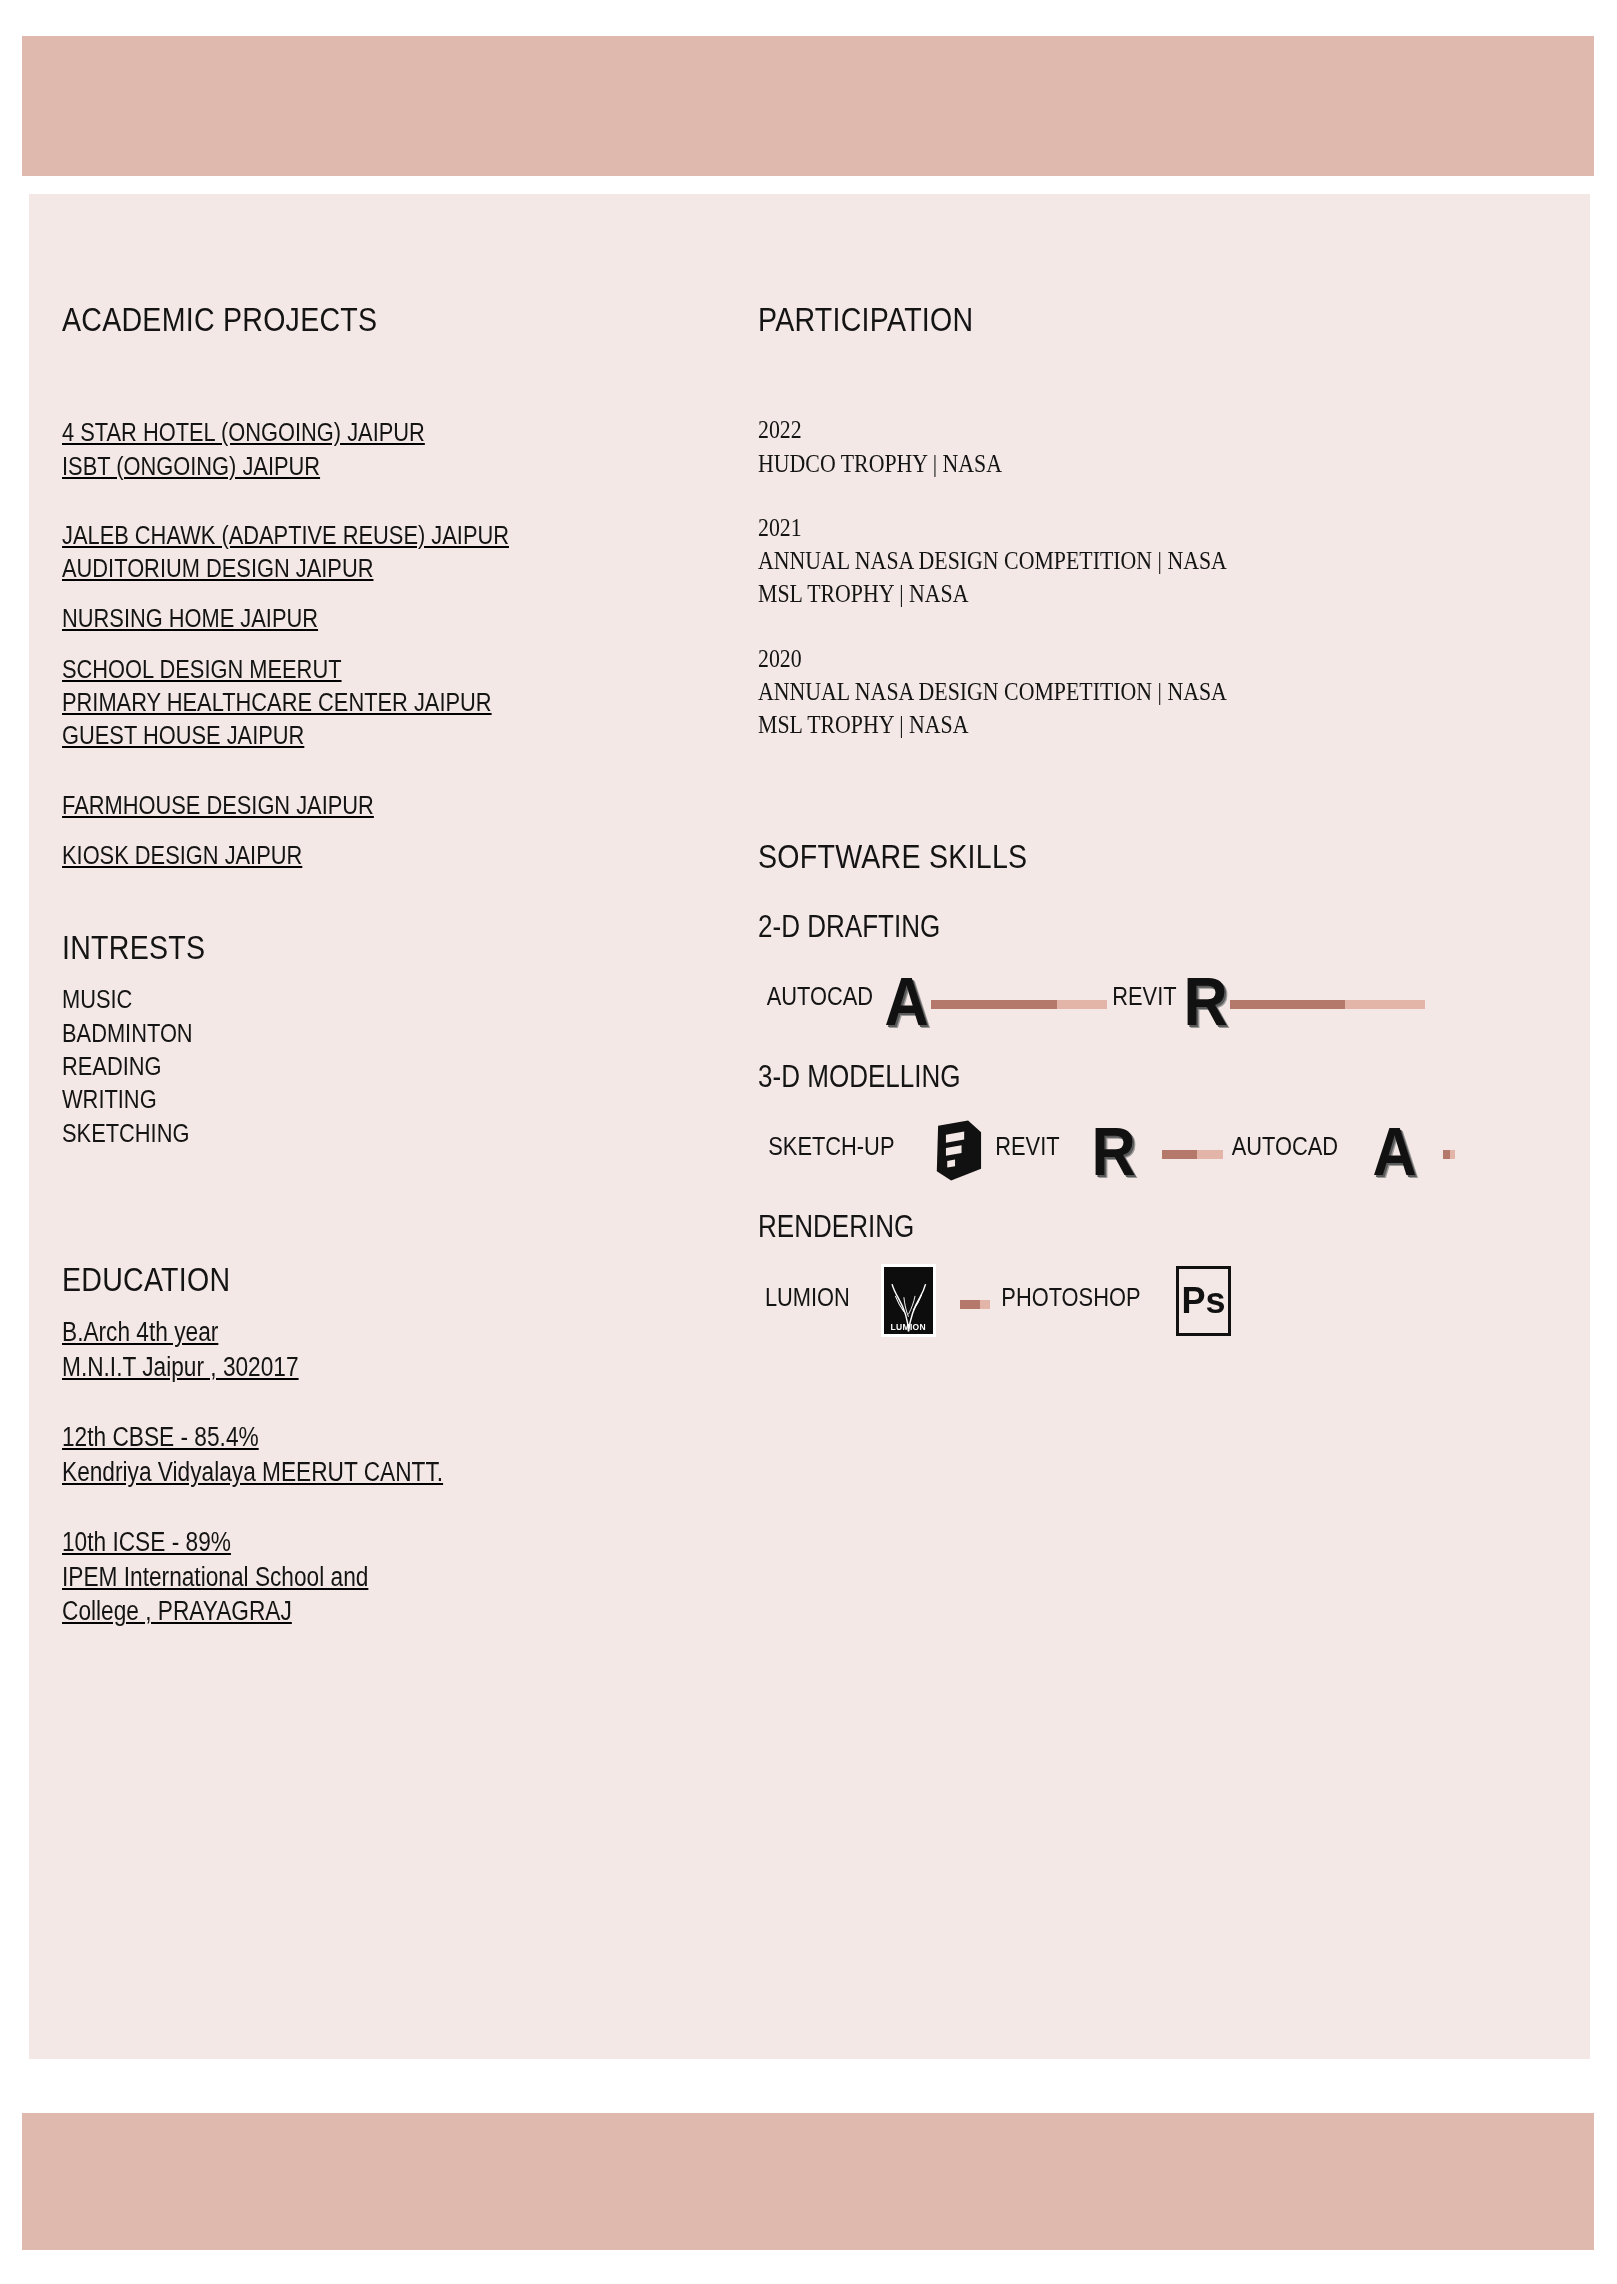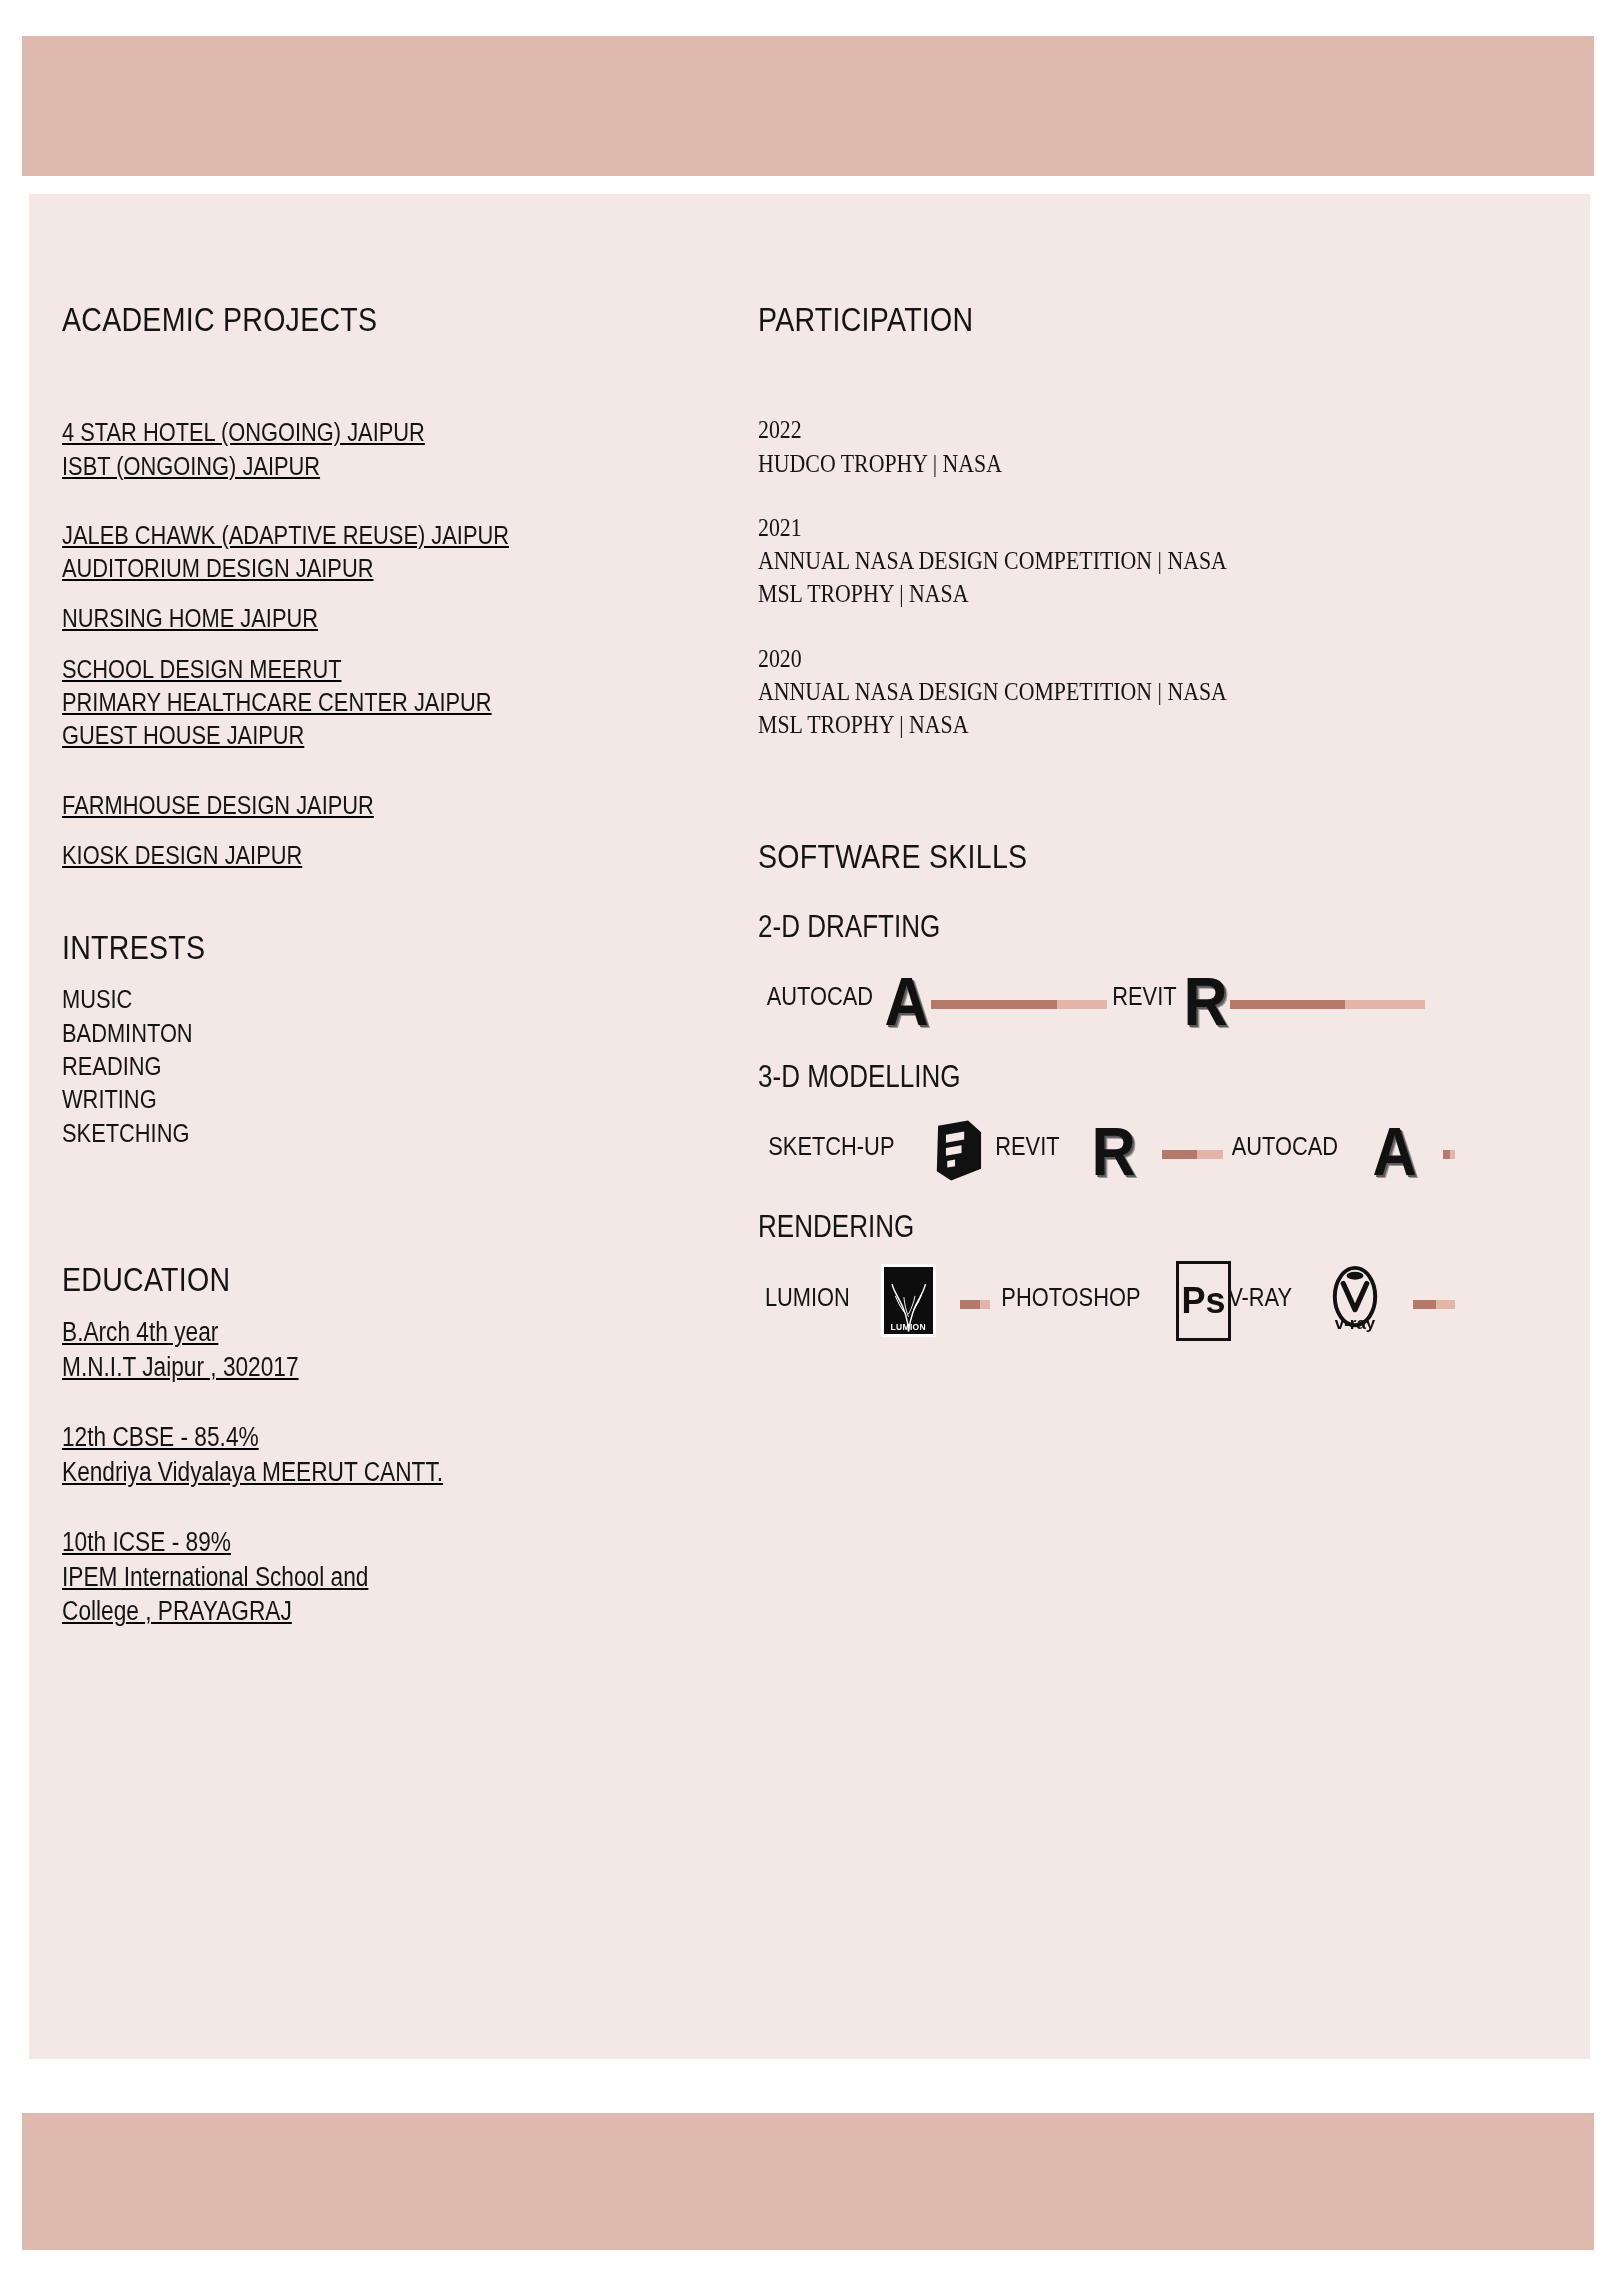--- a/index.html
+++ b/index.html
@@ -140,21 +140,21 @@
     font-size: 68px;
     line-height: 1;
     color: #111111;
     text-shadow: 2px 2px 0 #5a5a5a, 3.3px 3.3px 0 #9a9a9a;
     transform: scaleX(0.9);
   }
   .glyph-sketchup {
     width: 56px; height: 63px;
   }
   .glyph-ps {
-    width: 55px; height: 80px;
+    width: 55px; height: 70px;
     border: 3.9px solid #111111;
     display: flex; align-items: center; justify-content: center;
     box-sizing: border-box;
   }
   .glyph-ps span {
     font-size: 36px; font-weight: 700; color: #111111;
     font-family: "Liberation Sans", sans-serif;
     line-height: 1;
   }
   .glyph-lumion {
@@ -370,31 +370,17 @@
         <div class="skill-label">PHOTOSHOP</div>
         <div class="logo-box">
           <div class="glyph-ps">
               <span>Ps</span>
             </div>
         </div>
         <div class="bar">
           <i style="width: 85%;"></i>
         </div>
       </div>
-      <div class="skill">
-        <div class="skill-label">V-RAY</div>
-        <div class="logo-box">
-          <svg class="glyph-vray" viewBox="0 0 104 112">
-            <ellipse cx="52" cy="50" rx="31" ry="44" fill="none" stroke="#111111" stroke-width="6"></ellipse>
-            <ellipse cx="52" cy="18" rx="13" ry="6" fill="#111111"></ellipse>
-            <path d="M34 30 L52 70 L70 30" fill="none" stroke="#111111" stroke-width="8" stroke-linecap="round" stroke-linejoin="round"></path>
-            <text x="52" y="100" font-family="Liberation Sans, sans-serif" font-size="26" font-weight="700" fill="#111111" text-anchor="middle">v-ray</text>
-          </svg>
-        </div>
-        <div class="bar">
-          <i style="width: 55%;"></i>
-        </div>
-      </div>
     </div>
 
   </div>
 </div>
 
 
 </body></html>

